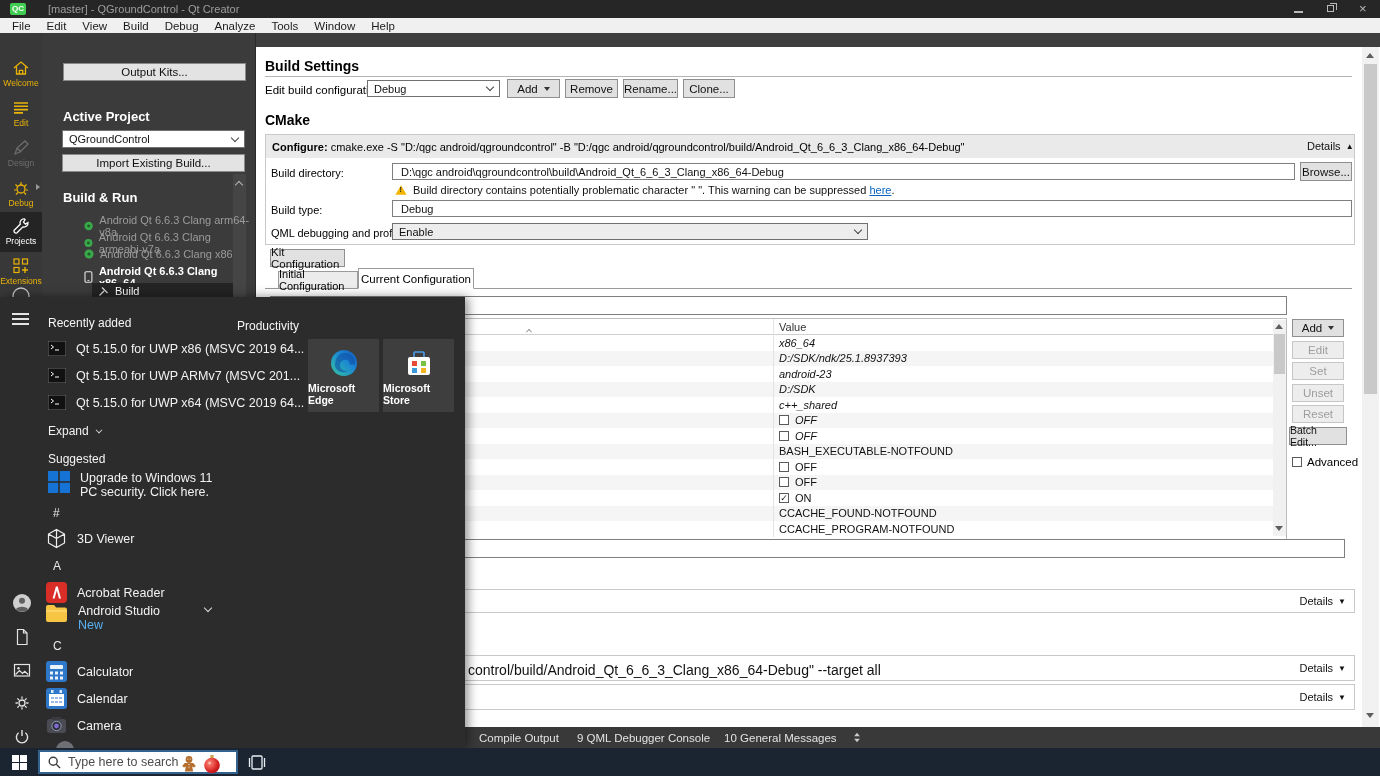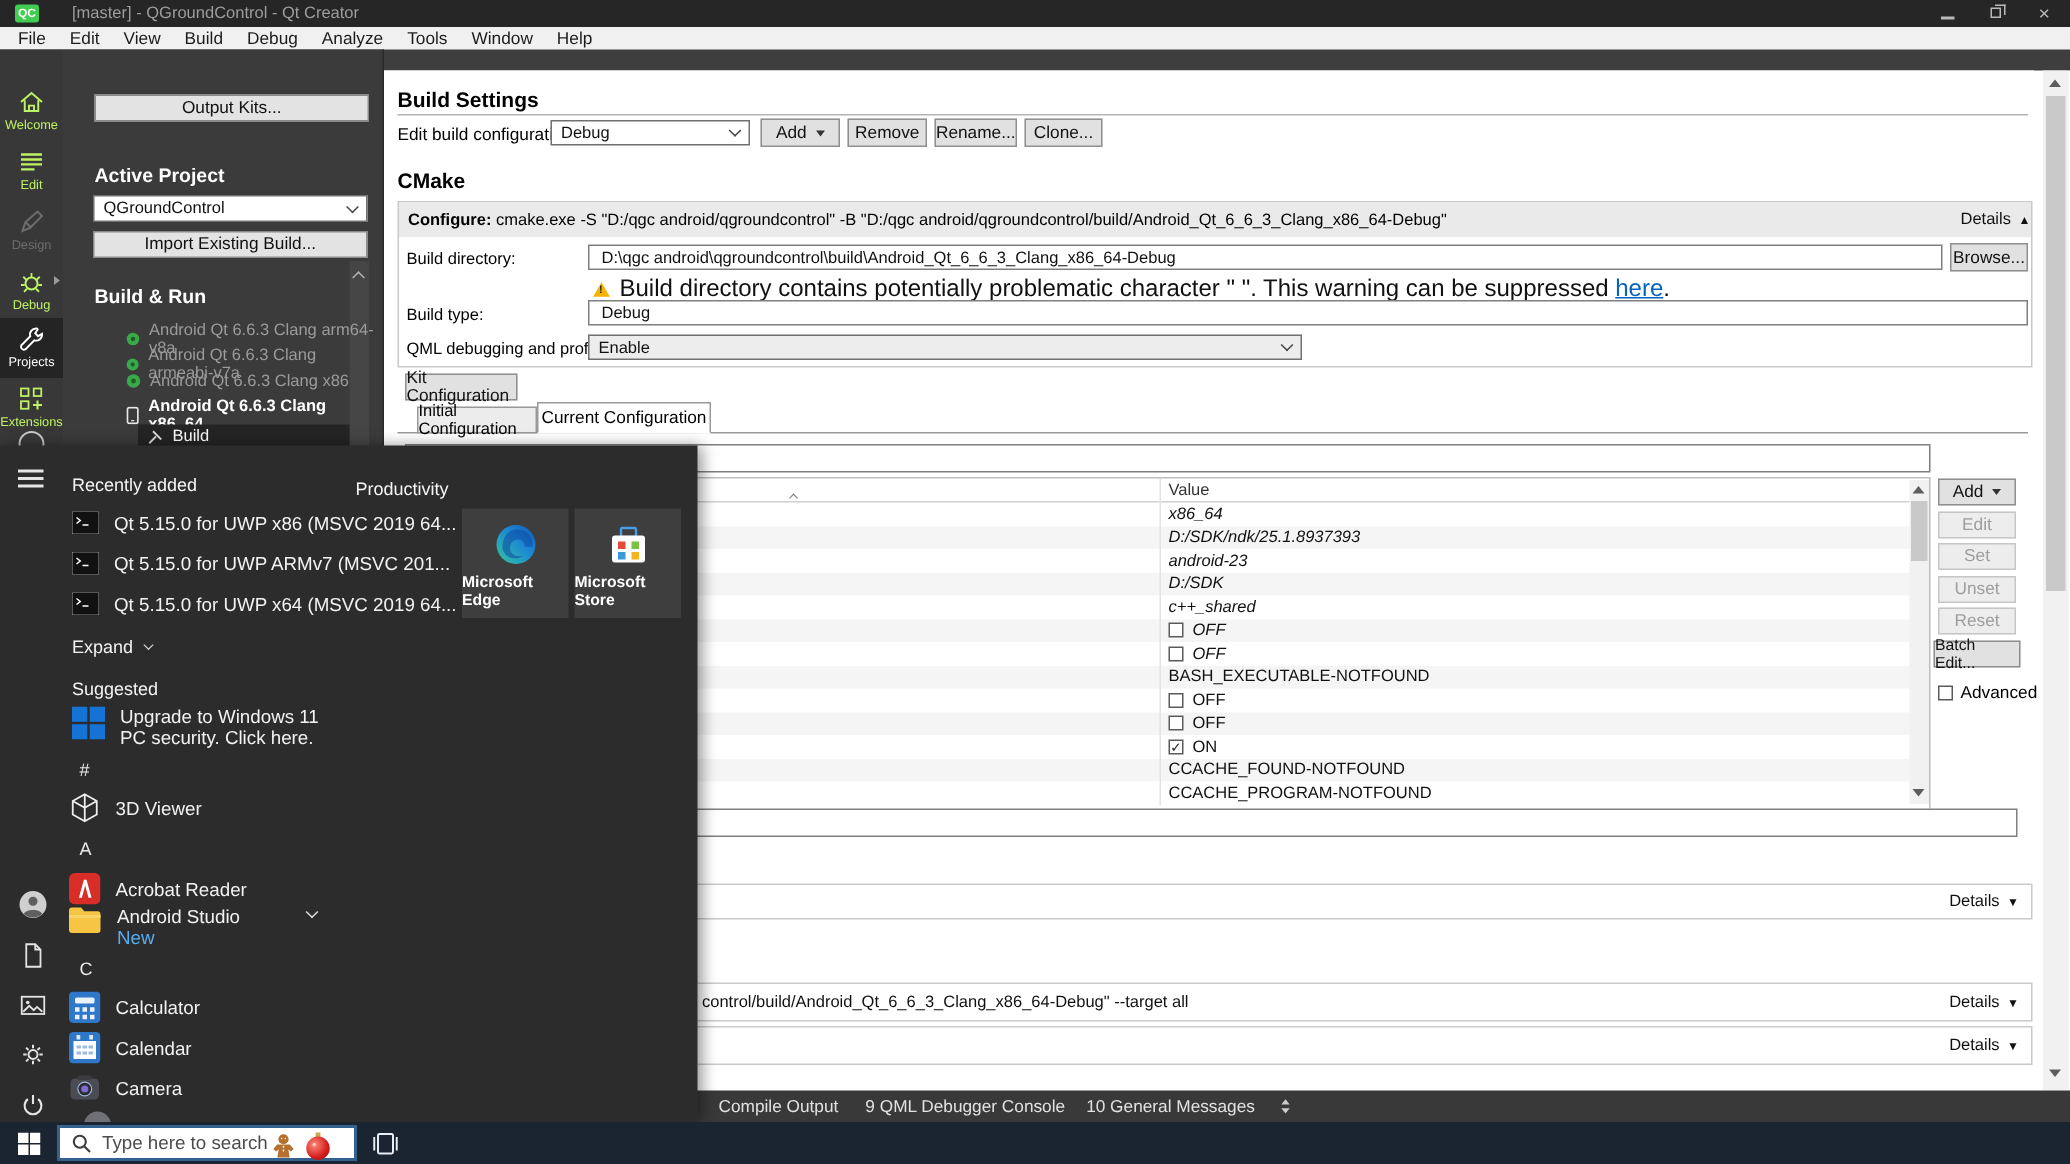--- a/index.html
+++ b/index.html
@@ -6,21 +6,21 @@
   body{font-family:"Liberation Sans",sans-serif;background:#000}
   #screen{position:relative;width:1380px;height:776px;overflow:hidden;background:#fff}
   .abs{position:absolute}
   
   .titlebar{left:0;top:0;width:1380px;height:18px;background:#262626;color:#9d9d9d}
   .menubar{left:0;top:18px;width:1380px;height:15px;background:#f0f0f0;display:flex;align-items:center;padding-left:4px}
   .menu-item{font-size:11.5px;color:#1b1b1b;padding:0 8px}
   .topstrip{left:0;top:33px;width:1380px;height:14px;background:#3e3e3e}
   
   .sidebar{left:0;top:33px;width:42px;height:715px;background:#383838}
-  .mode{position:absolute;left:0;width:42px;height:38px;color:#bef264;text-align:center}
+  .mode{position:absolute;left:0;width:42px;height:38px;color:#eab308;text-align:center}
   .mode .micon{display:block;margin:2px auto 0;width:20px;height:20px}
   .mode .mlabel{font-size:8.5px;display:block;margin-top:0px}
   .mode.sel{background:#242424;color:#fff}
   .mode.dis{color:#6d6d6d}
   
   .panel{left:42px;top:33px;width:214px;height:715px;background:#3b3b3b;border-right:1px solid #2a2a2a}
   .pbtn{position:absolute;background:#e3e3e3;border:1px solid #8a8a8a;font-size:11.5px;color:#111;display:flex;align-items:center;justify-content:center}
   .ptitle{position:absolute;color:#fff;font-size:13px;font-weight:bold}
   .kit{position:absolute;font-size:11px;color:#9b9b9b;display:flex;align-items:center;gap:6px}
   .kit.active{color:#fff;font-weight:bold}
@@ -213,21 +213,21 @@
     <span>Details</span>
     <span style="font-size:8px">▲</span>
   </div>
 
   <div class="lbl" style="left:271px;top:167px;font-size:11px">Build directory:</div>
   <div class="input" style="left:392px;top:163px;width:903px;height:17px">D:\qgc android\qgroundcontrol\build\Android_Qt_6_6_3_Clang_x86_64-Debug</div>
   <div class="btn" style="left:1300px;top:162px;width:52px;height:19px">Browse...</div>
 
   <div class="abs" style="left:394px;top:184px;display:flex;align-items:center;gap:5px">
     <span class="warn-tri" style="transform:scale(.8)"></span>
-    <span style="font-size:16px;color:#111"><span>Build directory contains potentially problematic character " ". This warning can be suppressed </span><a style="color:#0563c1;text-decoration:underline;cursor:pointer">here</a><span>.</span></span>
+    <span style="font-size:11px;color:#111"><span>Build directory contains potentially problematic character " ". This warning can be suppressed </span><a style="color:#0563c1;text-decoration:underline;cursor:pointer">here</a><span>.</span></span>
   </div>
 
   <div class="lbl" style="left:271px;top:204px;font-size:11px">Build type:</div>
   <div class="input" style="left:392px;top:200px;width:960px;height:17px">Debug</div>
 
   <div class="lbl" style="left:271px;top:227px;font-size:11px">QML debugging and profiling:</div>
   <div class="combo" style="left:392px;top:223px;width:476px;height:17px;background:#ededed">
     <span style="font-size:11px">Enable</span>
     <span class="chev" style="color:#444"></span>
   </div>
@@ -317,21 +317,21 @@
   <div class="input" style="left:270px;top:539px;width:1075px;height:19px"></div>
 
   <div class="abs" style="left:270px;top:589px;width:1085px;height:24px;border:1px solid #c9c9c9;background:#fff">
     <div class="details-ctl" style="right:8px;top:5px">
       <span>Details</span>
       <span style="font-size:8px">▼</span>
     </div>
   </div>
 
   <div class="abs" style="left:270px;top:655px;width:1085px;height:26px;border:1px solid #c9c9c9;background:#fff;overflow:hidden">
-    <span style="position:absolute;left:197px;top:6px;font-size:11px;color:#111;white-space:nowrap">control/build/Android_Qt_6_6_3_Clang_x86_64-Debug" --target all</span>
+    <span style="position:absolute;left:197px;top:6px;font-size:14px;color:#111;white-space:nowrap">control/build/Android_Qt_6_6_3_Clang_x86_64-Debug" --target all</span>
     <div class="details-ctl" style="right:8px;top:6px">
       <span>Details</span>
       <span style="font-size:8px">▼</span>
     </div>
   </div>
   <div class="abs" style="left:270px;top:684px;width:1085px;height:26px;border:1px solid #c9c9c9;background:#fff">
     <div class="details-ctl" style="right:8px;top:6px">
       <span>Details</span>
       <span style="font-size:8px">▼</span>
     </div>

